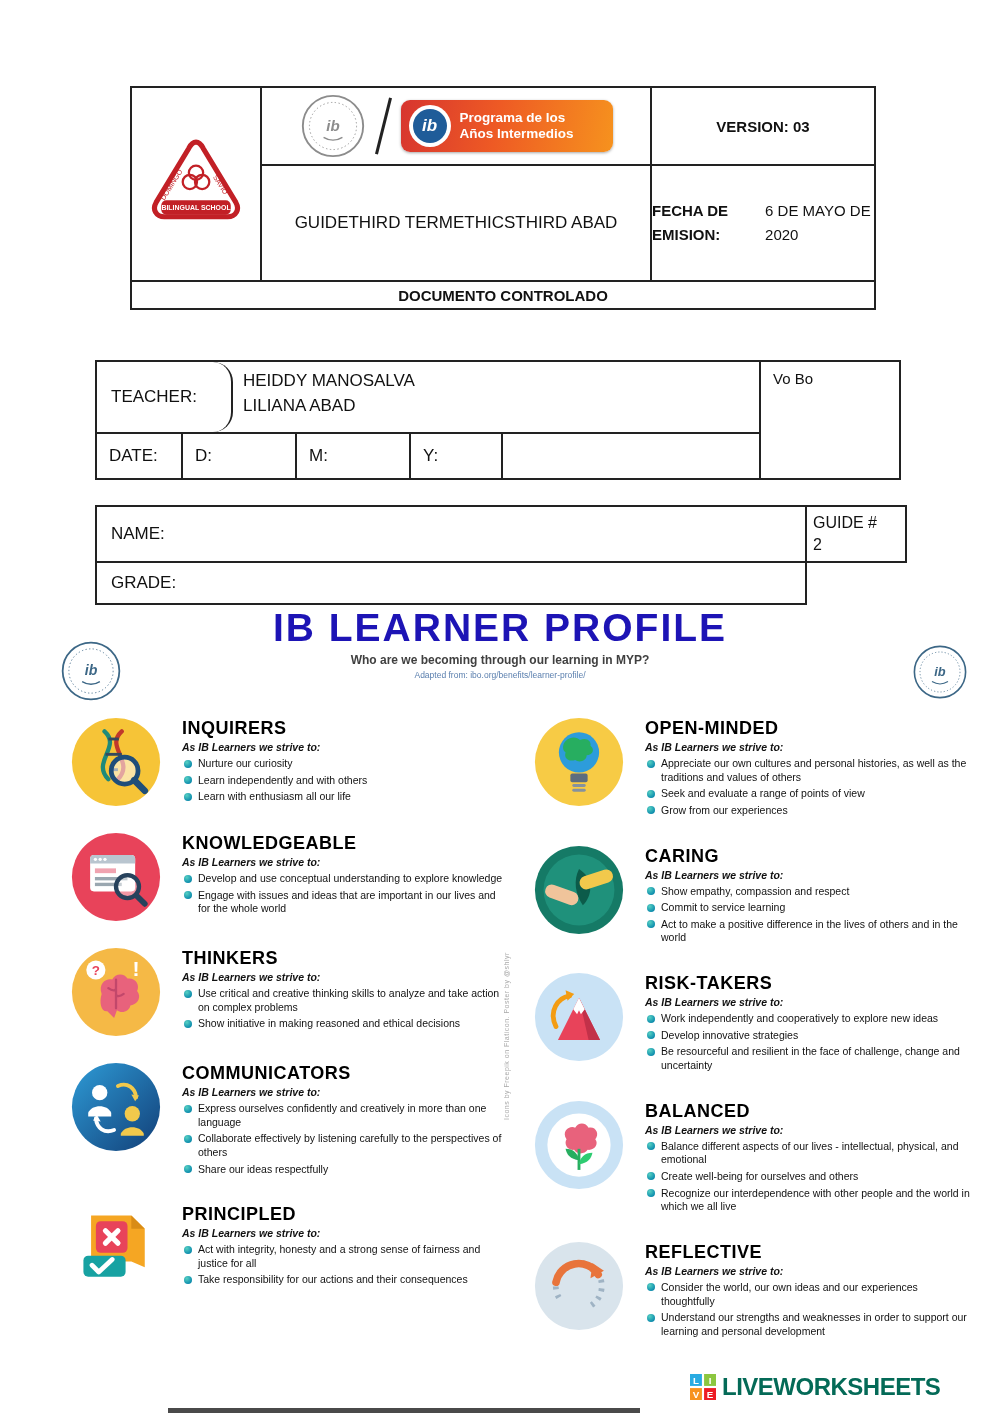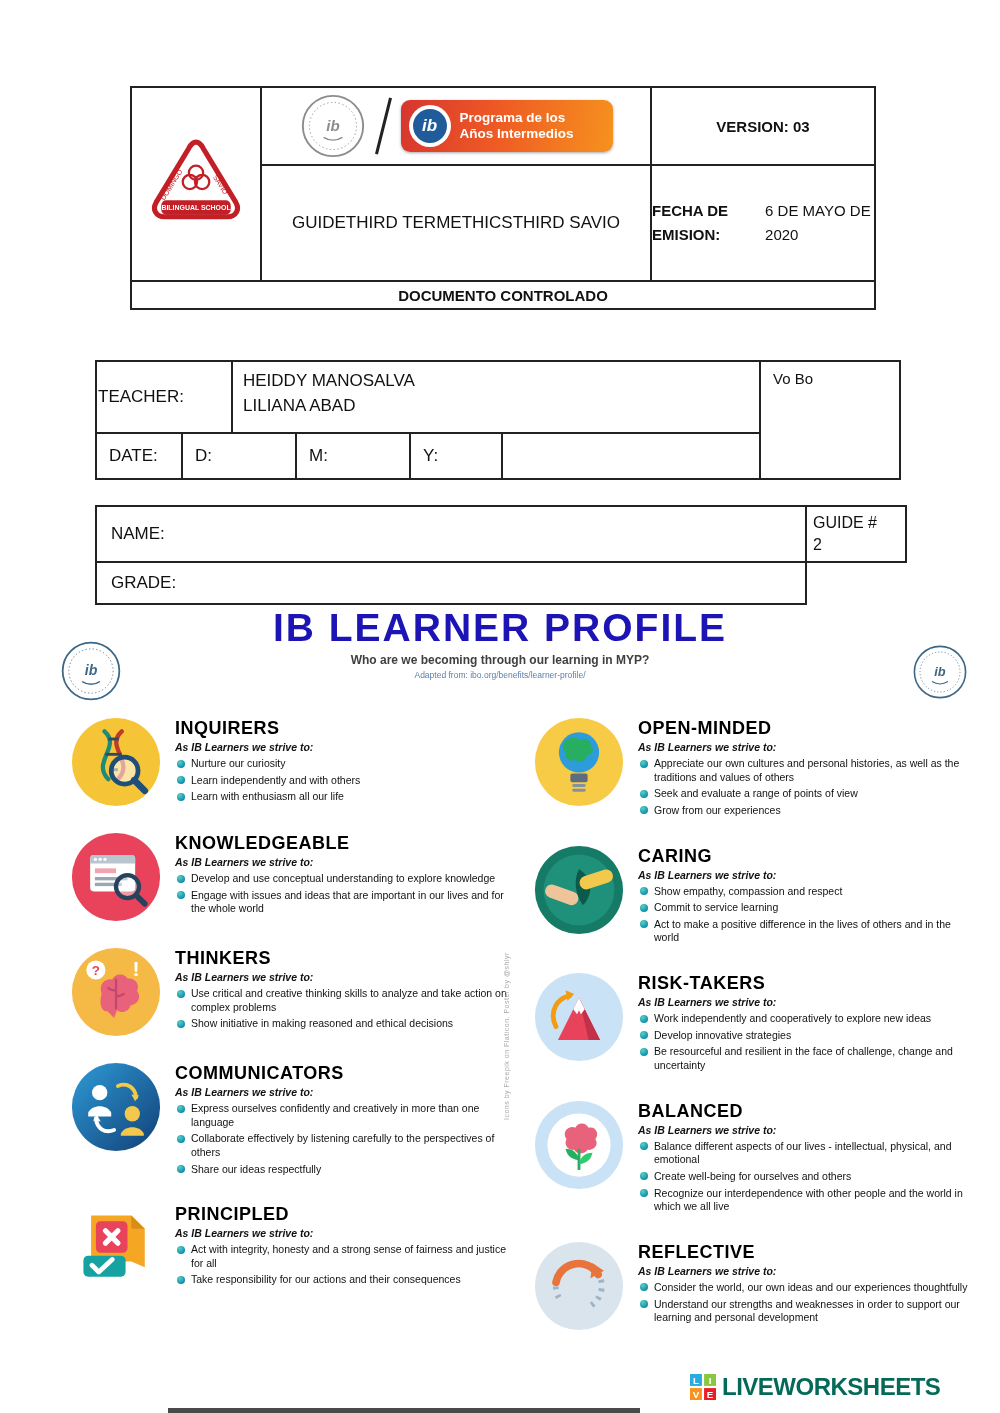--- a/index.html
+++ b/index.html
@@ -48,21 +48,21 @@
     display: flex; align-items: center; justify-content: center;
   }
   .myp-text { color: #fff; font-weight: bold; font-size: 13.5px; line-height: 1.2; }
 
   
   .teacher-table {
     position: absolute; left: 95px; top: 360px; width: 806px; height: 120px;
     display: grid; grid-template-columns: 136px 1fr 140px; grid-template-rows: 70px 1fr;
     border: 2px solid #222; font-size: 17px;
   }
-  .tc-teacher { grid-row: 1; grid-column: 1; border-right: 2px solid #222; display: flex; align-items: center; padding-left: 1px; }
+  .tc-teacher { grid-row: 1; grid-column: 1; border-right: 2px solid #222; display: flex; align-items: center; padding-left: 14px; border-radius: 20px; }
   .tc-names   { grid-row: 1; grid-column: 2; padding: 6px 10px; line-height: 25px; }
   .tc-vobo    { grid-row: 1 / 3; grid-column: 3; border-left: 2px solid #222; padding: 8px 12px; font-size: 15px; }
   .tc-daterow {
     grid-row: 2; grid-column: 1 / 3; border-top: 2px solid #222;
     display: grid; grid-template-columns: 86px 114px 114px 92px 1fr;
   }
   .tc-daterow > div { display: flex; align-items: center; padding-left: 12px; }
   .tc-daterow > div:not(:last-child) { border-right: 2px solid #222; }
 
   
@@ -85,21 +85,21 @@
   .profile-adapted { font-size: 8.5px; color: #5a7fae; margin-top: 3px; }
 
   .seal-left  { left: 60px; top: 640px; }
   .seal-right { left: 912px; top: 644px; }
 
   .profile-columns {
     position: absolute; top: 716px; left: 70px; width: 900px;
     display: flex; gap: 26px;
   }
   .profile-col { flex: 1; }
-  .attr-block { display: flex; gap: 13px; margin-bottom: 23px; align-items: flex-start; }
+  .attr-block { display: flex; gap: 20px; margin-bottom: 23px; align-items: flex-start; }
   .attr-block:nth-child(5) { margin-top: 16px; }
   .attr-icon { flex: none; width: 92px; height: 92px; }
   .attr-icon svg { width: 100%; height: 100%; display: block; }
   .attr-text { padding-top: 2px; max-width: 338px; }
   .attr-title { font-size: 18px; font-weight: bold; letter-spacing: .5px; color: #000; margin-bottom: 2px; }
   .attr-strive { font-size: 10.5px; font-weight: bold; font-style: italic; margin-bottom: 4px; }
   .attr-bullets { list-style: none; }
   .attr-bullets li {
     position: relative; padding-left: 16px; font-size: 10.5px; line-height: 1.3; margin-bottom: 3px;
   }
@@ -161,21 +161,21 @@
   </div>
 
   <div class="hc hc-version">
     <span>VERSION: 03</span>
   </div>
 
   <div class="hc hc-guide">
     <div>GUIDE</div>
     <div>THIRD TERM</div>
     <div>ETHICS</div>
-    <div>THIRD SAVIO</div>
+    <div>THIRD ABAD</div>
   </div>
 
   <div class="hc hc-fecha">
     <div class="fecha-label">FECHA DE EMISION:</div>
     <div>6 DE MAYO DE 2020</div>
   </div>
 
   <div class="hc hc-doc">
     <span>DOCUMENTO CONTROLADO</span>
   </div>

